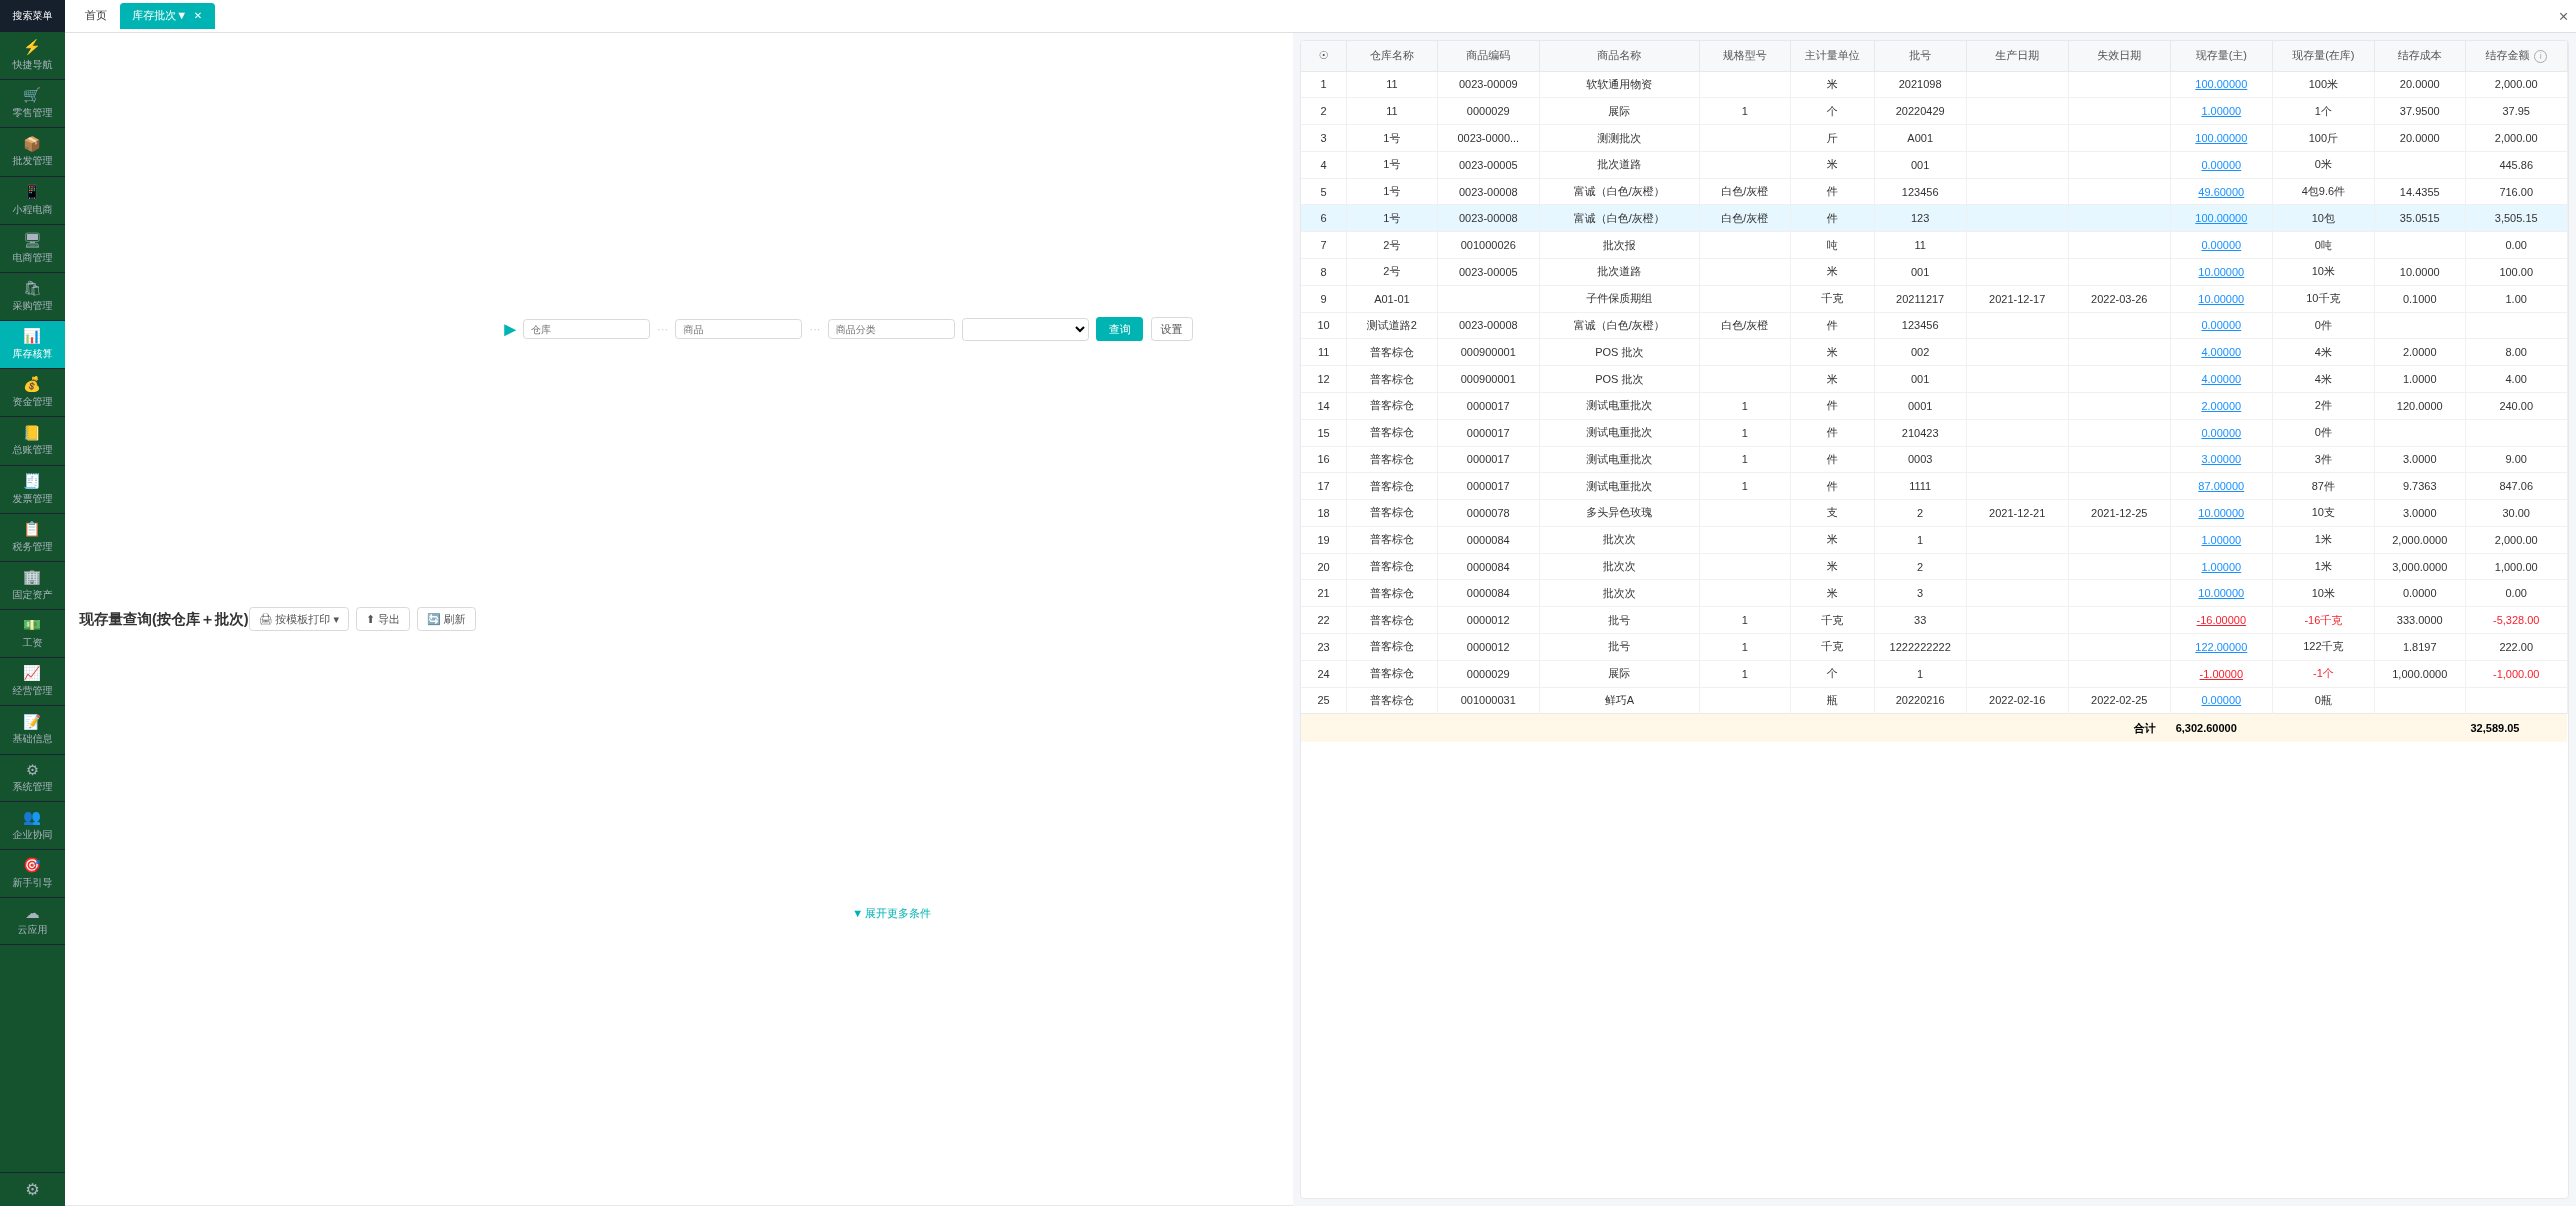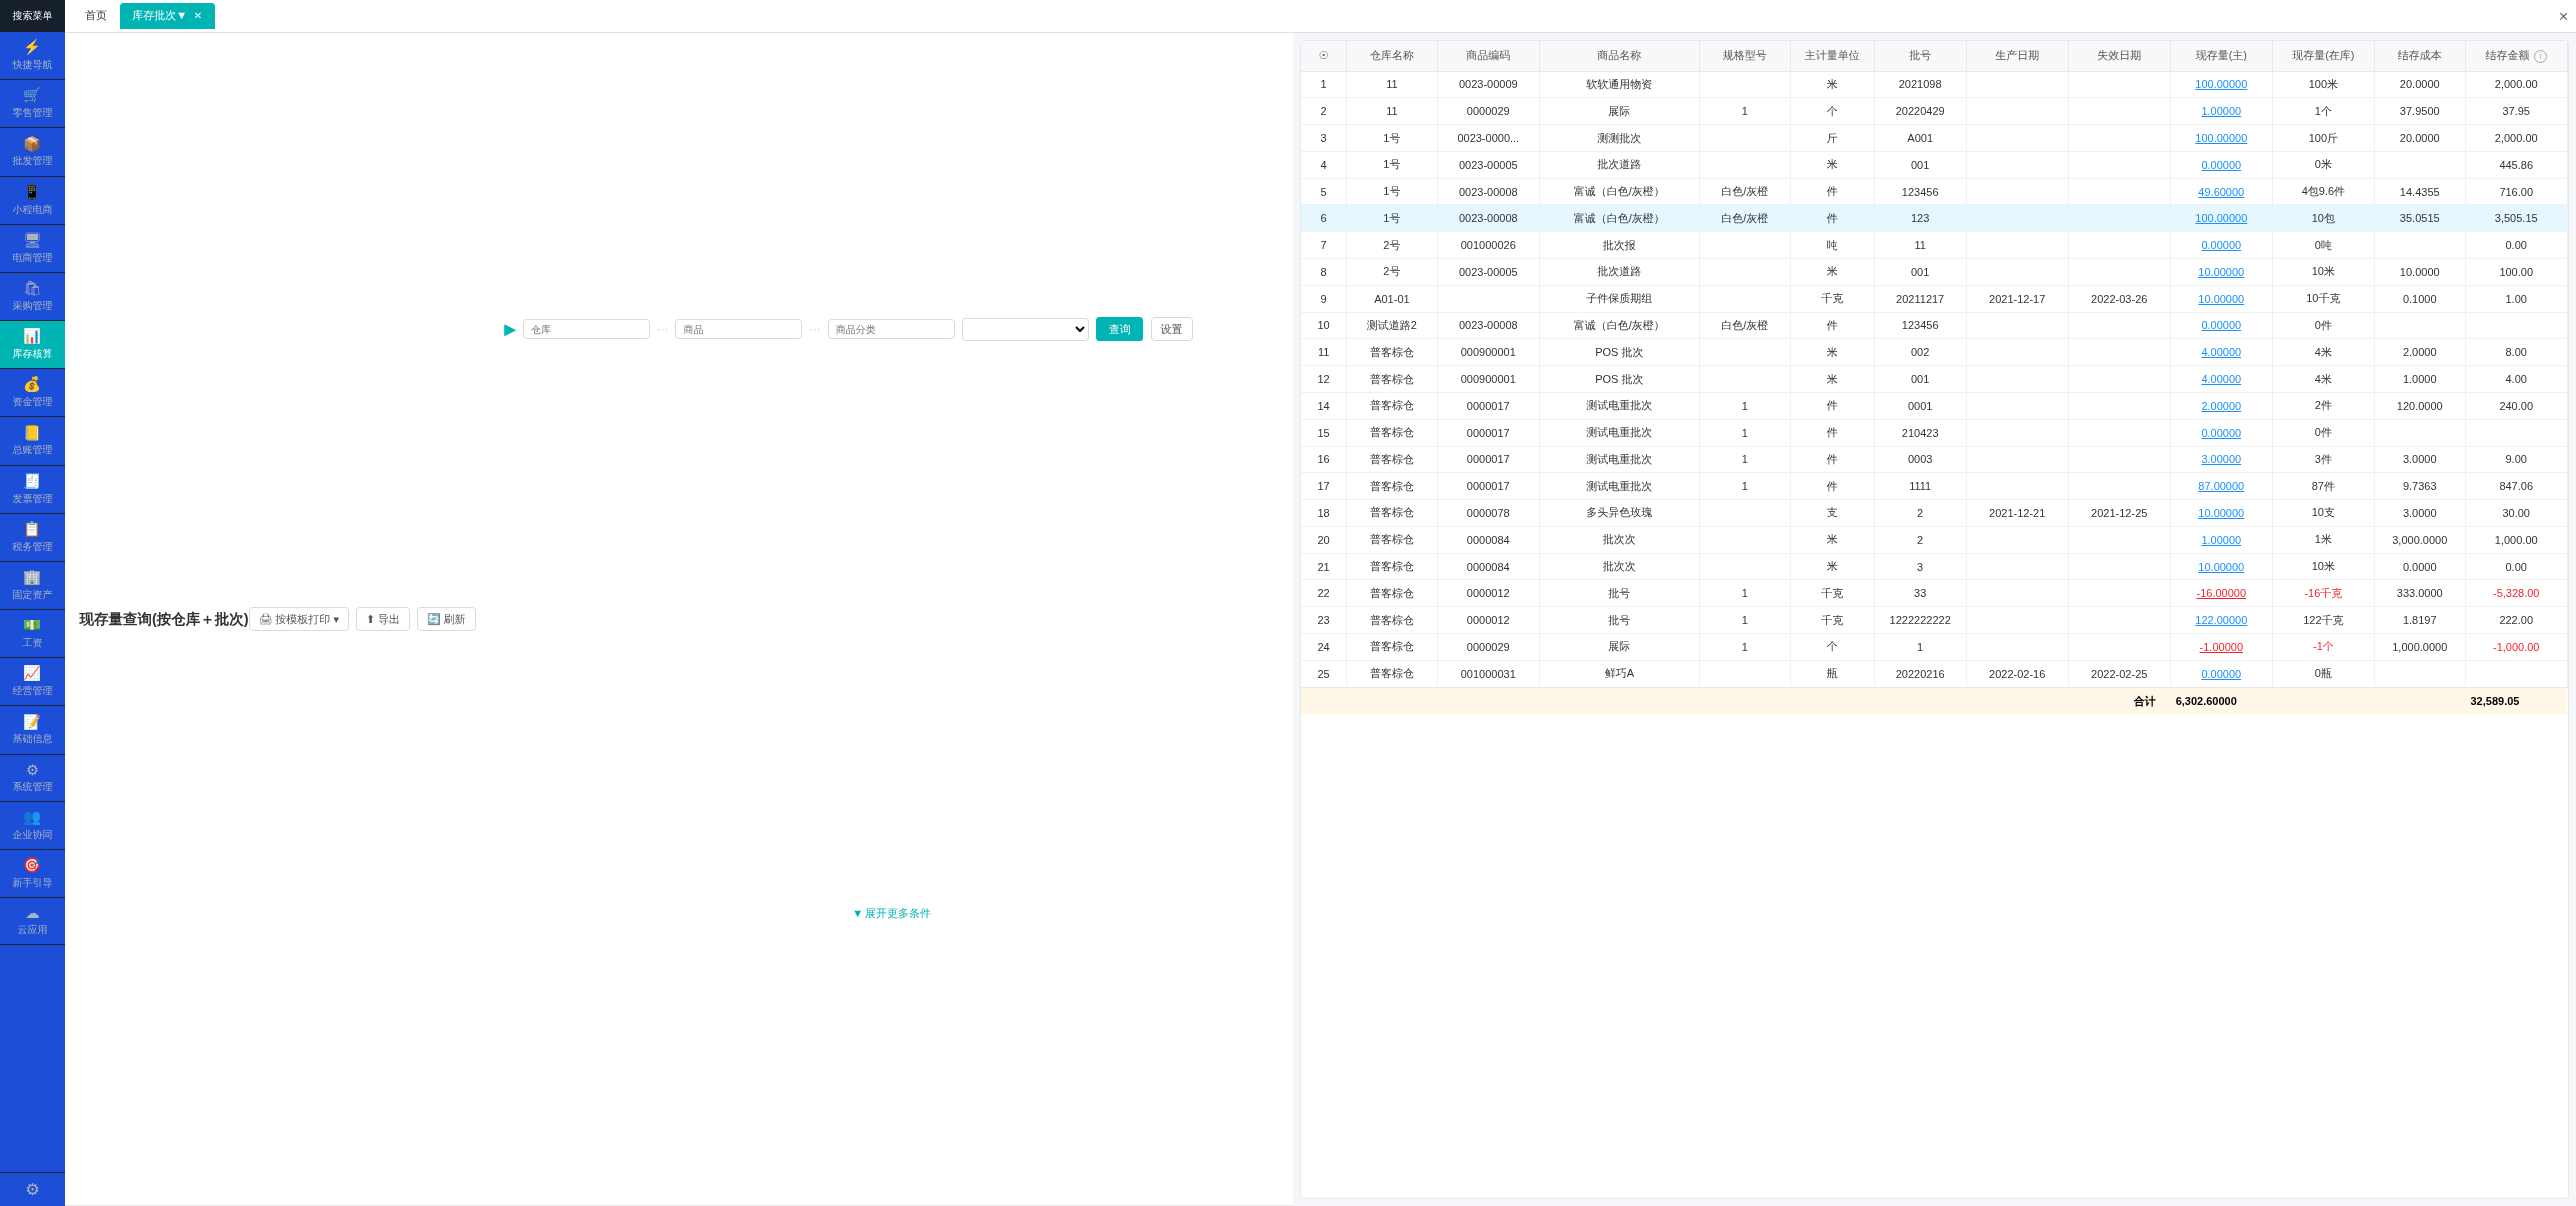--- a/index.html
+++ b/index.html
@@ -1,21 +1,21 @@
 <!DOCTYPE html>
 <html style="font-size:14.5px"><head>
   <meta charset="utf-8">
   <style>
     * { box-sizing: border-box; margin: 0; padding: 0; }
     body { font-family: 'Microsoft YaHei', Arial, sans-serif; font-size: 11px; background: #f0f2f5; display: flex; height: 100vh; overflow: hidden; }
 
     
     .sidebar {
       width: 65px;
-      background: #1d4ed8;
+      background: #14532d;
       display: flex;
       flex-direction: column;
       align-items: flex-start;
       color: #aab4c0;
       flex-shrink: 0;
       overflow-y: auto;
     }
     .sidebar-logo {
       width: 100%;
       background: #161f2c;
@@ -679,20 +679,35 @@
               <td>支</td>
               <td>2</td>
               <td>2021-12-21</td>
               <td>2021-12-25</td>
               <td class="link">10.00000</td>
               <td>10支</td>
               <td>3.0000</td>
               <td>30.00</td>
             </tr>
             <tr>
+              <td>19</td>
+              <td>普客棕仓</td>
+              <td>0000084</td>
+              <td>批次次</td>
+              <td></td>
+              <td>米</td>
+              <td>1</td>
+              <td></td>
+              <td></td>
+              <td class="link">1.00000</td>
+              <td>1米</td>
+              <td>2,000.0000</td>
+              <td>2,000.00</td>
+            </tr>
+            <tr>
               <td>20</td>
               <td>普客棕仓</td>
               <td>0000084</td>
               <td>批次次</td>
               <td></td>
               <td>米</td>
               <td>2</td>
               <td></td>
               <td></td>
               <td class="link">1.00000</td>

